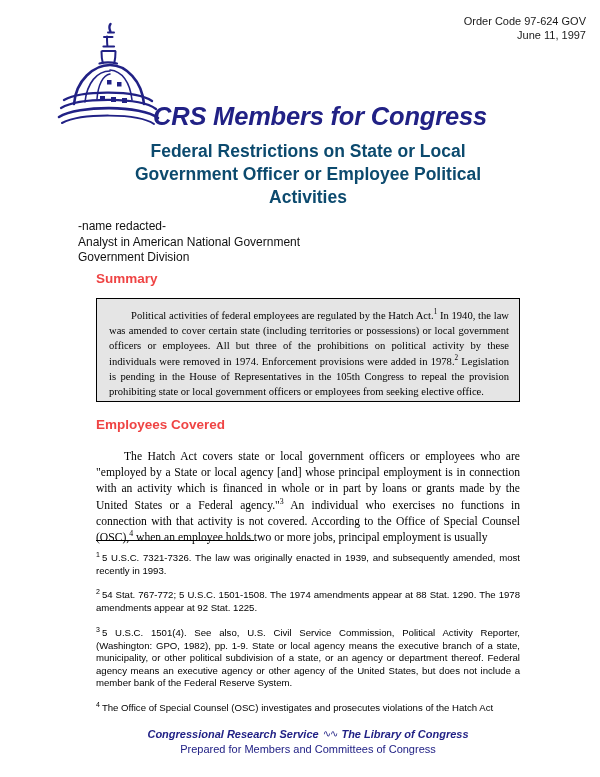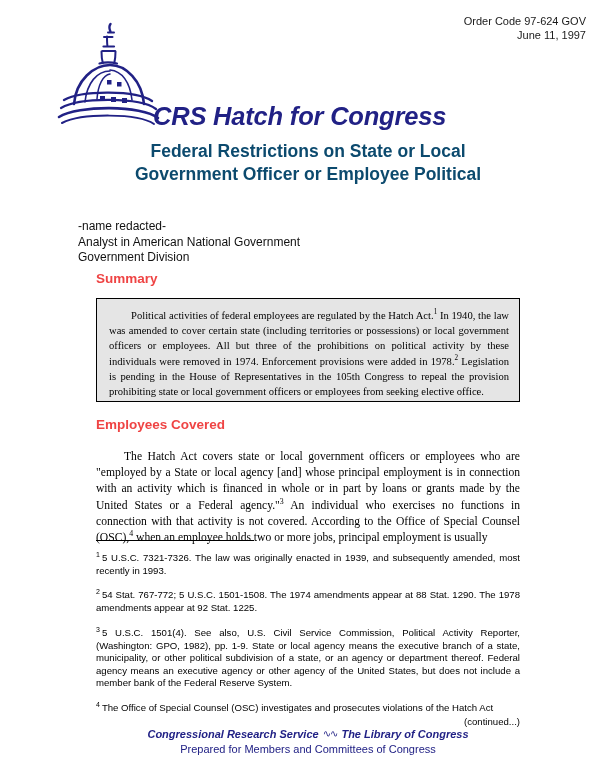--- a/index.html
+++ b/index.html
@@ -249,26 +249,27 @@
         <g fill="#212185">
 
           <rect x="55" y="60" width="4.5" height="4.5"></rect>
           <rect x="65" y="62" width="4.5" height="4.5"></rect>
           <rect x="48" y="76" width="5" height="5"></rect>
           <rect x="59" y="77" width="5" height="5"></rect>
           <rect x="70" y="78" width="5" height="5"></rect>
         </g>
       </svg>
     </div>
-    <div class="crs-title">CRS Hatch for Congress</div>
+    <div class="crs-title">CRS Members for Congress</div>
   </div>
 
   <div class="doc-title">
     <div>Federal Restrictions on State or Local</div>
     <div>Government Officer or Employee Political</div>
+    <div>Activities</div>
   </div>
 
   <div class="author-block">
     <div>-name redacted-</div>
     <div>Analyst in American National Government</div>
     <div>Government Division</div>
   </div>
 
   <div class="section-heading" id="summary-heading">Summary</div>
 
@@ -279,21 +280,21 @@
   <div class="section-heading" id="employees-heading">Employees Covered</div>
 
   <div class="body-para"><span class="indent"></span><span>The Hatch Act covers state or local government officers or employees who are "employed by a State or local agency [and] whose principal employment is in connection with an activity which is financed in whole or in part by loans or grants made by the United States or a Federal agency."</span><sup>3</sup><span>  An individual who exercises no functions in connection with that activity is not covered.  According to the Office of Special Counsel (OSC),</span><sup>4</sup><span>  when an employee holds two or more jobs, principal employment is usually</span></div>
 
   <div class="fn-rule"></div>
 
   <div class="footnotes">
     <div class="footnote"><span class="fn-marker">1</span><span>5 U.S.C. 7321-7326.  The law was originally enacted in 1939, and subsequently amended, most recently in 1993.</span></div>
     <div class="footnote"><span class="fn-marker">2</span><span>54 Stat. 767-772; 5 U.S.C. 1501-1508. The 1974 amendments appear at 88 Stat. 1290.  The 1978 amendments appear at 92 Stat. 1225.</span></div>
     <div class="footnote"><span class="fn-marker">3</span><span>5 U.S.C. 1501(4).   See also, U.S. Civil Service Commission, Political Activity Reporter, (Washington: GPO, 1982), pp. 1-9.  State or local agency means the executive branch of a state, municipality, or other political subdivision of a state, or an agency or department thereof. Federal agency means an executive agency or other agency of the United States, but does not include a member bank of the Federal Reserve System.</span></div>
-    <div class="footnote"><span class="fn-marker">4</span><span>The Office of Special Counsel (OSC) investigates and prosecutes violations of the Hatch Act</span><span class="continued">(continued...)</span></div>
+    <div class="footnote"><span class="fn-marker">4</span><span>The Office of Special Counsel (OSC) investigates and prosecutes violations of the Hatch Act</span></div>
   </div>
 
   <div class="footer">
     <div class="footer-line1"><span>Congressional Research Service</span><span class="footer-ornament">∿∿</span><span>The Library of Congress</span></div>
     <div class="footer-line2">Prepared for Members and Committees of Congress</div>
   </div>
 
 </div>
 
 </body></html>

